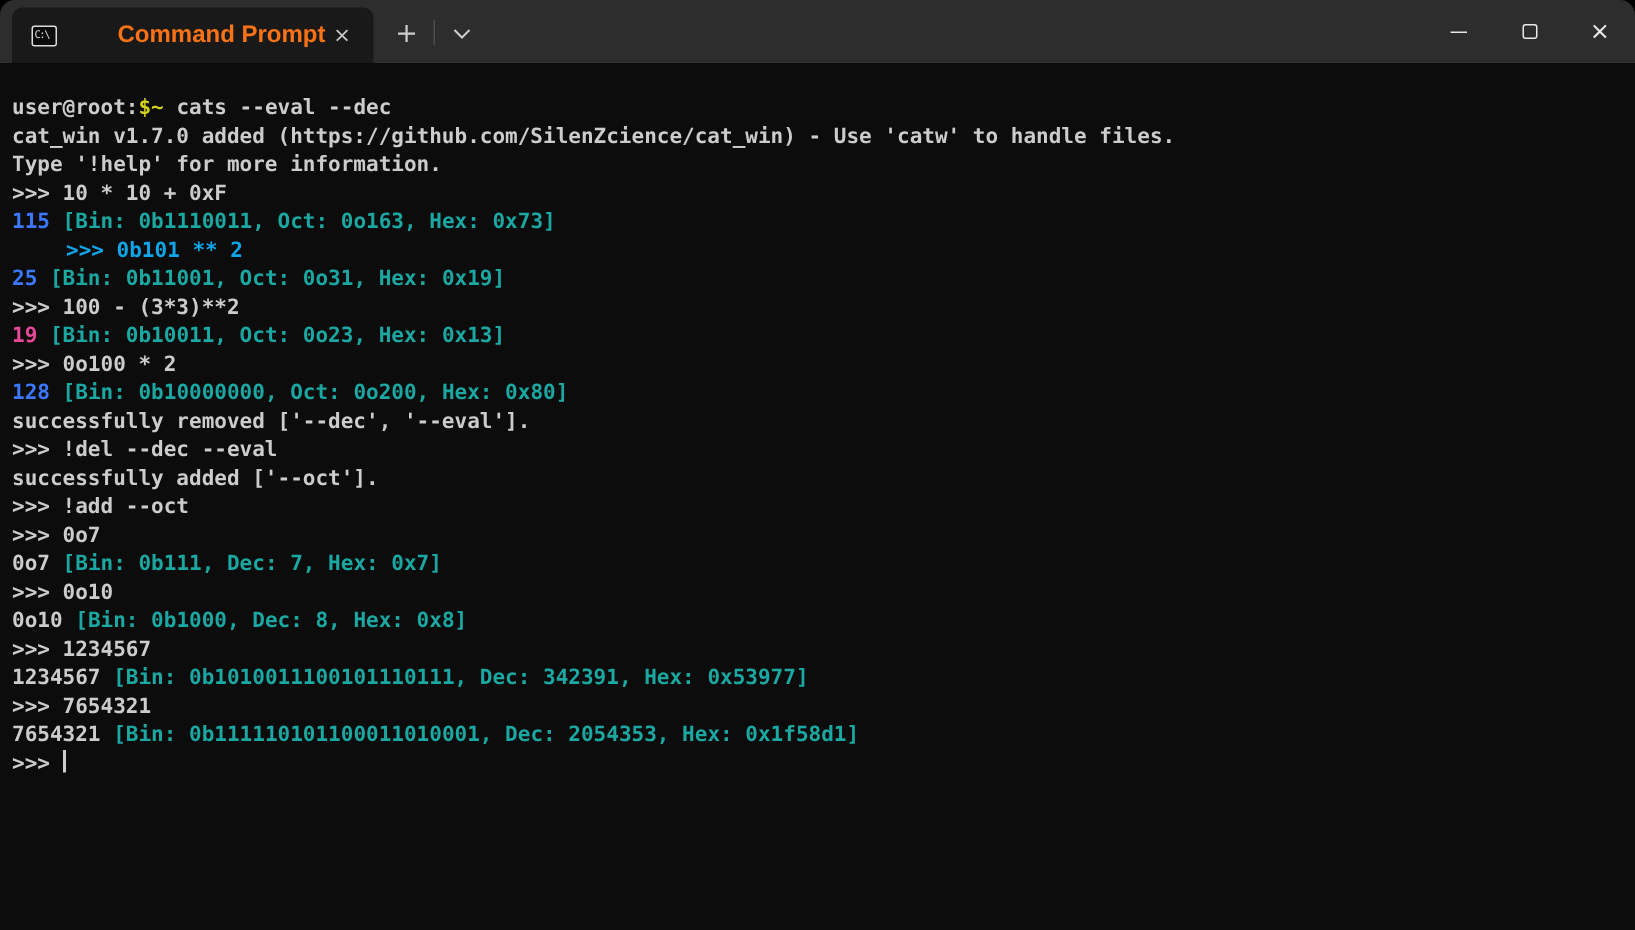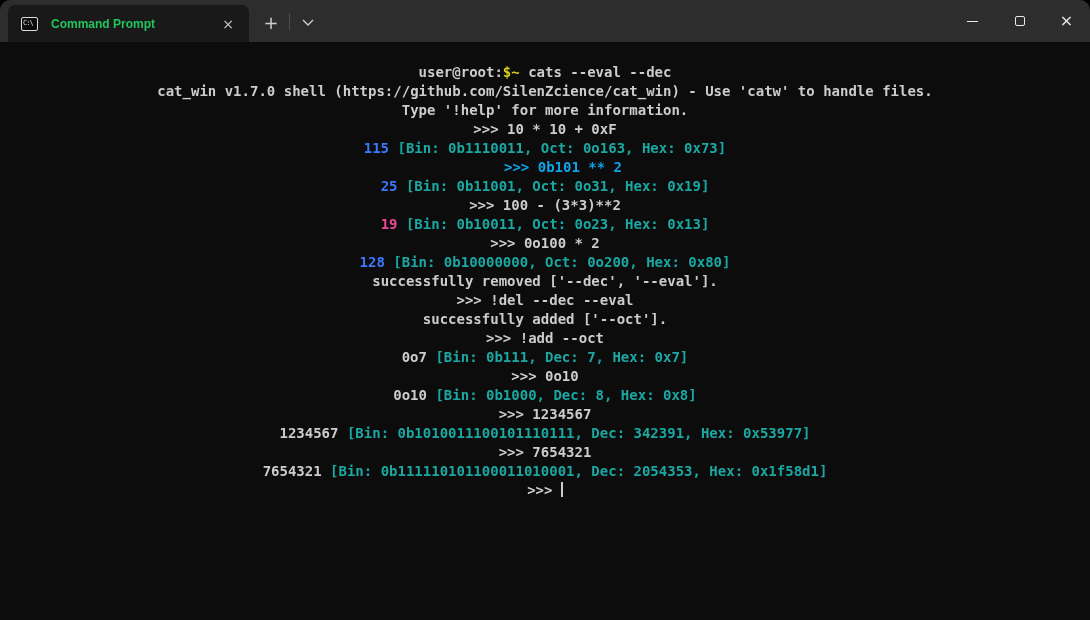--- a/index.html
+++ b/index.html
@@ -36,27 +36,28 @@
     display: flex; align-items: flex-start;
     flex-shrink: 0;
   }
   .cmd-icon span {
     font-family: "DejaVu Sans Mono", monospace;
     font-size: 7px; line-height: 11px;
     color: #dcdcdc; padding-left: 1px;
     letter-spacing: -1px;
   }
   .tab-title {
-    color: #22c55e;
-    font-size: 12px;
+    color: #f97316;
+    font-size: 16px;
     font-weight: 700;
     margin-left: 13px;
     white-space: nowrap;
     overflow: hidden;
     flex: 1;
+    text-align: right;
   }
   .tab-close {
     color: #c8c8c8; font-size: 14px; line-height: 14px;
     width: 22px; height: 22px;
     display: flex; align-items: center; justify-content: center;
     border-radius: 4px; cursor: pointer;
     font-family: "DejaVu Sans", sans-serif;
   }
   .newtab-btn {
     position: absolute; left: 256px; top: 8px;
@@ -90,21 +91,20 @@
   .close-glyph { font-size: 16px; line-height: 16px; font-family: "DejaVu Sans", sans-serif; }
   
   .terminal {
     padding: 21px 8px 8px 8px;
     font-family: "DejaVu Sans Mono", "Liberation Mono", monospace;
     font-size: 14px;
     font-weight: 700;
     line-height: 19px;
     cursor: text;
     height: 578px;
-    text-align: center;
   }
   .tline { white-space: pre; }
   .cursor {
     display: inline-block;
     width: 2px; height: 15px;
     background: #cccccc;
     vertical-align: -2px;
   }
 </style>
 </head>
@@ -135,34 +135,35 @@
       </div>
       <div class="win-btn">
         <span class="max-glyph"></span>
       </div>
       <div class="win-btn close-glyph">×</div>
     </div>
   </div>
 
   <div class="terminal" style="background: rgb(12, 12, 12);">
       <div class="tline"><span style="color: rgb(204, 204, 204);">user@root:</span><span style="color: rgb(214, 210, 27);">$~</span><span style="color: rgb(204, 204, 204);"> cats --eval --dec</span></div>
-      <div class="tline"><span style="color: rgb(204, 204, 204);">cat_win v1.7.0 shell (https://github.com/SilenZcience/cat_win) - Use 'catw' to handle files.</span></div>
+      <div class="tline"><span style="color: rgb(204, 204, 204);">cat_win v1.7.0 added (https://github.com/SilenZcience/cat_win) - Use 'catw' to handle files.</span></div>
       <div class="tline"><span style="color: rgb(204, 204, 204);">Type '!help' for more information.</span></div>
       <div class="tline"><span style="color: rgb(204, 204, 204);">&gt;&gt;&gt; 10 * 10 + 0xF</span></div>
       <div class="tline"><span style="color: rgb(59, 120, 255);">115</span><span style="color: rgb(204, 204, 204);"> </span><span style="color: rgb(27, 168, 162);">[Bin: 0b1110011, Oct: 0o163, Hex: 0x73]</span></div>
       <div class="tline"><span style="color: #0ea5e9; margin-left: 36px;">&gt;&gt;&gt; 0b101 ** 2</span></div>
       <div class="tline"><span style="color: rgb(59, 120, 255);">25</span><span style="color: rgb(204, 204, 204);"> </span><span style="color: rgb(27, 168, 162);">[Bin: 0b11001, Oct: 0o31, Hex: 0x19]</span></div>
       <div class="tline"><span style="color: rgb(204, 204, 204);">&gt;&gt;&gt; 100 - (3*3)**2</span></div>
       <div class="tline"><span style="color: #ec4899;">19</span><span style="color: rgb(204, 204, 204);"> </span><span style="color: rgb(27, 168, 162);">[Bin: 0b10011, Oct: 0o23, Hex: 0x13]</span></div>
       <div class="tline"><span style="color: rgb(204, 204, 204);">&gt;&gt;&gt; 0o100 * 2</span></div>
       <div class="tline"><span style="color: rgb(59, 120, 255);">128</span><span style="color: rgb(204, 204, 204);"> </span><span style="color: rgb(27, 168, 162);">[Bin: 0b10000000, Oct: 0o200, Hex: 0x80]</span></div>
       <div class="tline"><span style="color: rgb(204, 204, 204);">successfully removed ['--dec', '--eval'].</span></div>
       <div class="tline"><span style="color: rgb(204, 204, 204);">&gt;&gt;&gt; !del --dec --eval</span></div>
       <div class="tline"><span style="color: rgb(204, 204, 204);">successfully added ['--oct'].</span></div>
       <div class="tline"><span style="color: rgb(204, 204, 204);">&gt;&gt;&gt; !add --oct</span></div>
+      <div class="tline"><span style="color: rgb(204, 204, 204);">&gt;&gt;&gt; 0o7</span></div>
       <div class="tline"><span style="color: rgb(204, 204, 204);">0o7</span><span style="color: rgb(204, 204, 204);"> </span><span style="color: rgb(27, 168, 162);">[Bin: 0b111, Dec: 7, Hex: 0x7]</span></div>
       <div class="tline"><span style="color: rgb(204, 204, 204);">&gt;&gt;&gt; 0o10</span></div>
       <div class="tline"><span style="color: rgb(204, 204, 204);">0o10</span><span style="color: rgb(204, 204, 204);"> </span><span style="color: rgb(27, 168, 162);">[Bin: 0b1000, Dec: 8, Hex: 0x8]</span></div>
       <div class="tline"><span style="color: rgb(204, 204, 204);">&gt;&gt;&gt; 1234567</span></div>
       <div class="tline"><span style="color: rgb(204, 204, 204);">1234567</span><span style="color: rgb(204, 204, 204);"> </span><span style="color: rgb(27, 168, 162);">[Bin: 0b1010011100101110111, Dec: 342391, Hex: 0x53977]</span></div>
       <div class="tline"><span style="color: rgb(204, 204, 204);">&gt;&gt;&gt; 7654321</span></div>
       <div class="tline"><span style="color: rgb(204, 204, 204);">7654321</span><span style="color: rgb(204, 204, 204);"> </span><span style="color: rgb(27, 168, 162);">[Bin: 0b111110101100011010001, Dec: 2054353, Hex: 0x1f58d1]</span></div>
       <div class="tline"><span style="color: rgb(204, 204, 204);">&gt;&gt;&gt; </span><span class="cursor"></span></div>
     </div>
 </div>

